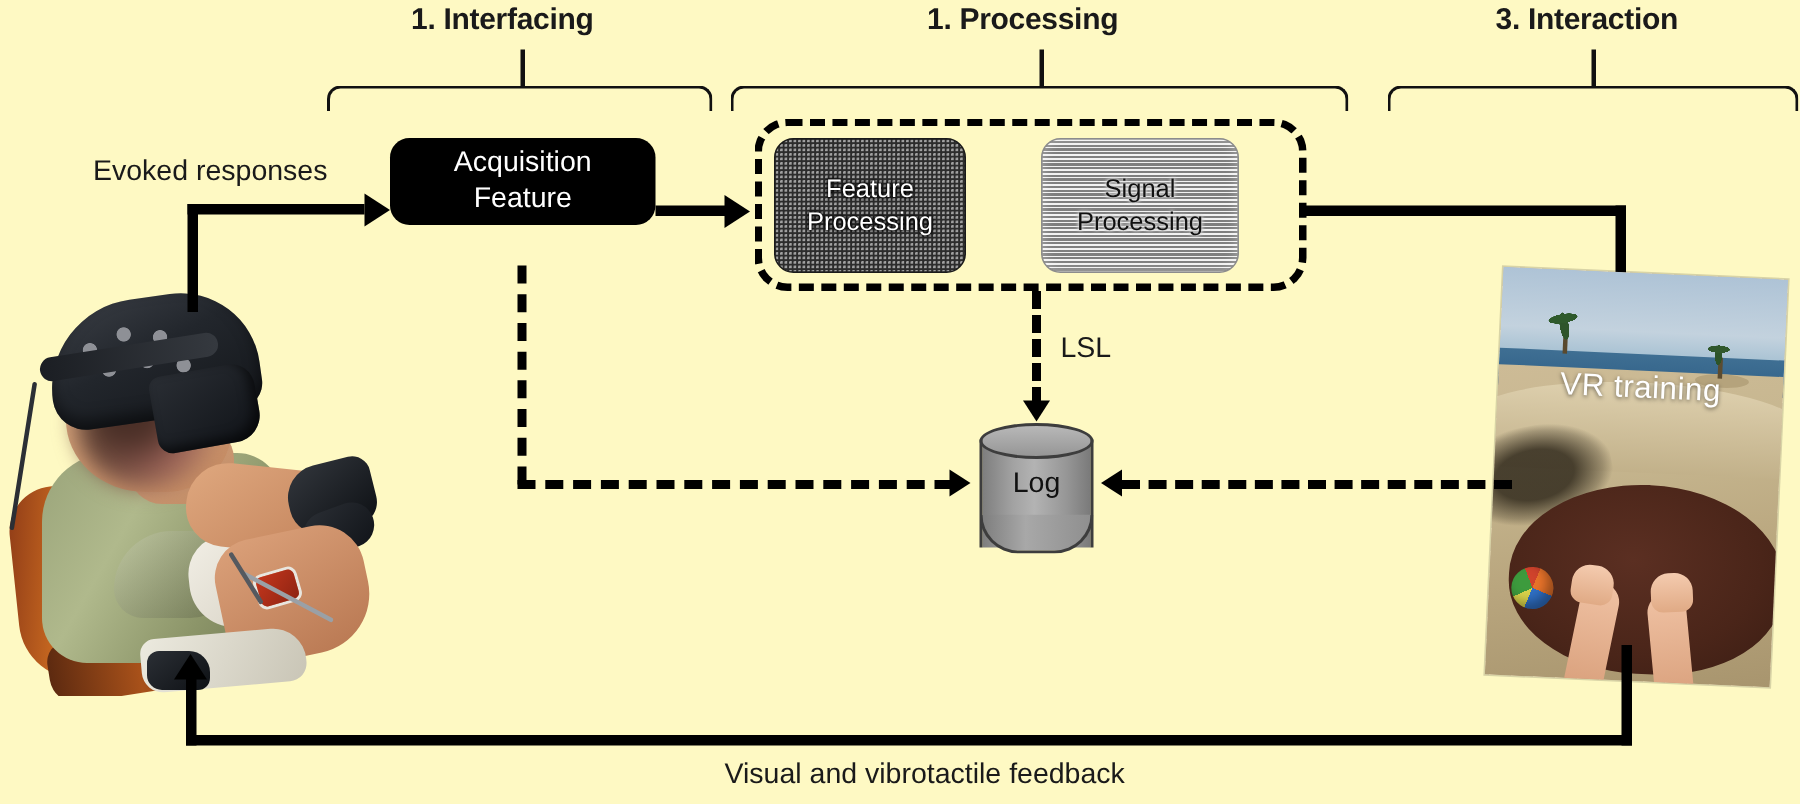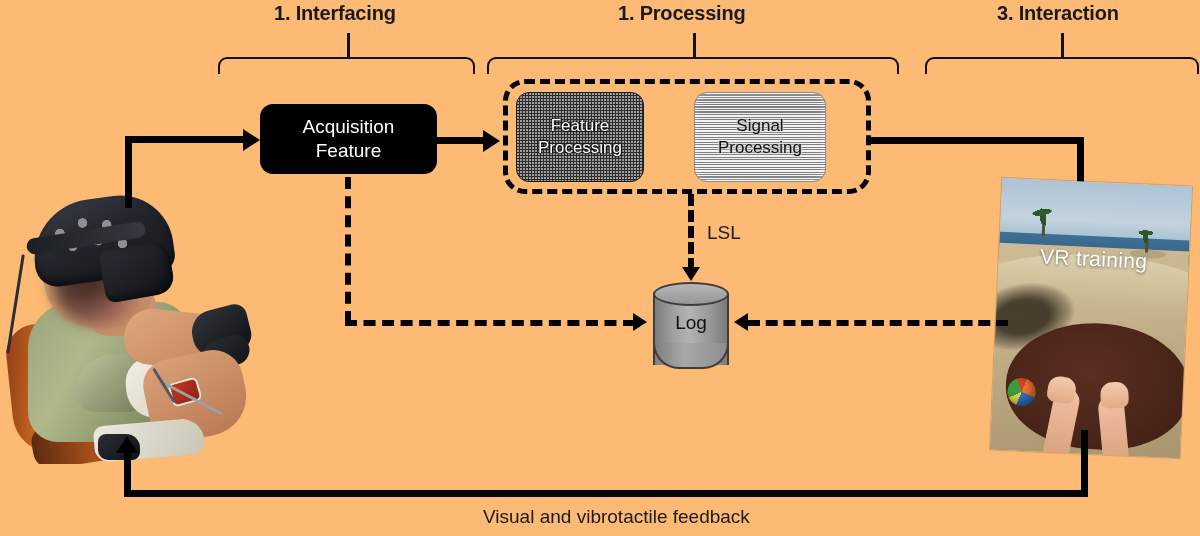--- a/index.html
+++ b/index.html
@@ -1,24 +1,24 @@
 <!DOCTYPE html>
 <html><head>
 <meta charset="utf-8">
 <style>
   html,body{margin:0;padding:0;background:#fff;}
   body{width:1200px;height:536px;font-family:"Liberation Sans",sans-serif;overflow:hidden;}
-  #stage{position:relative;width:1200px;height:536px;background:#fdba74;}
+  #stage{position:relative;width:1200px;height:536px;background:#fef9c3;}
 
   .lbl{position:absolute;color:#1a1a1a;white-space:nowrap;}
   .phase-title{font-size:20px;font-weight:bold;letter-spacing:-.2px;}
   .flow-label{font-size:19px;font-weight:normal;}
 
   
-  .acq-box{position:absolute;left:260px;top:104px;width:177px;height:70px;
+  .acq-box{position:absolute;left:260px;top:92px;width:177px;height:58px;
     background:#000;border-radius:13px;display:flex;flex-direction:column;
     align-items:center;justify-content:center;color:#fff;font-size:19px;line-height:1.28;}
 
   
   .proc-dash{position:absolute;left:503px;top:79px;width:368px;height:115px;
     border:5px dashed #000;border-radius:22px;box-sizing:border-box;}
 
   .proc-box{position:absolute;top:92px;height:90px;border-radius:13px;
     display:flex;flex-direction:column;align-items:center;justify-content:center;
     font-size:17px;line-height:1.3;box-sizing:border-box;}
@@ -232,20 +232,21 @@
     <div class="p-ctrl"></div>
     <div class="p-ctrl2"></div>
     <div class="p-forearm"></div>
     <div class="p-elec"></div>
     <div class="p-wire1"></div>
     <div class="p-wire2"></div>
     <div class="p-leg"></div>
     <div class="p-shoe"></div>
   </div>
 
+  <div class="lbl flow-label" style="left:62px;top:104px;">Evoked responses</div>
   <div class="vline" style="left:125px;top:136px;height:72px;"></div>
   <div class="hline" style="left:125px;top:136px;width:118px;"></div>
   <div class="arw arw-r" style="left:243px;top:129px;"></div>
 
   <div class="acq-box">
     <span>Acquisition</span>
     <span>Feature</span>
   </div>
 
   <div class="hline" style="left:437px;top:137px;width:50px;"></div>

